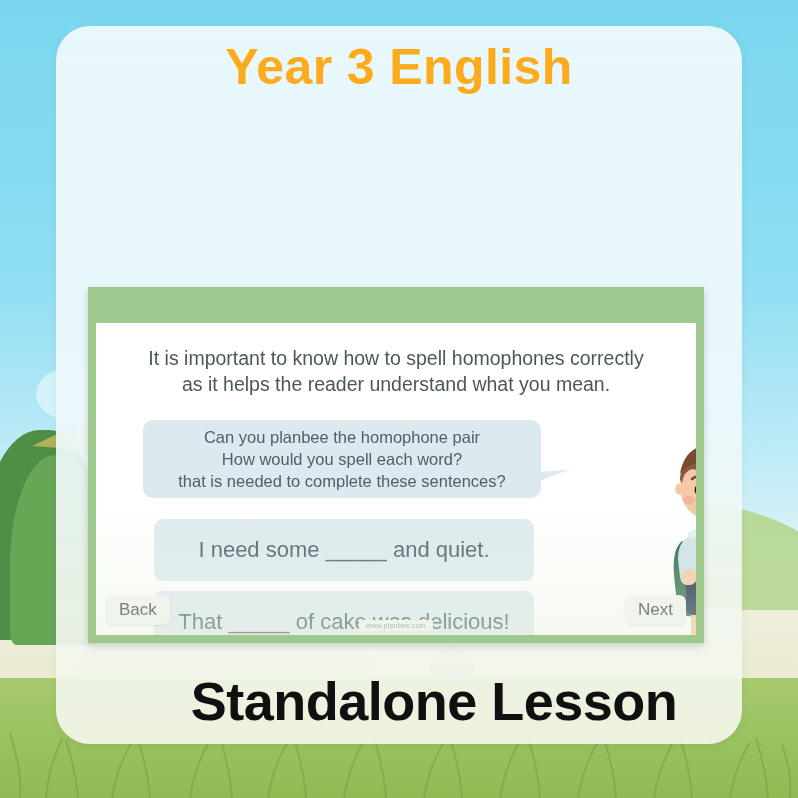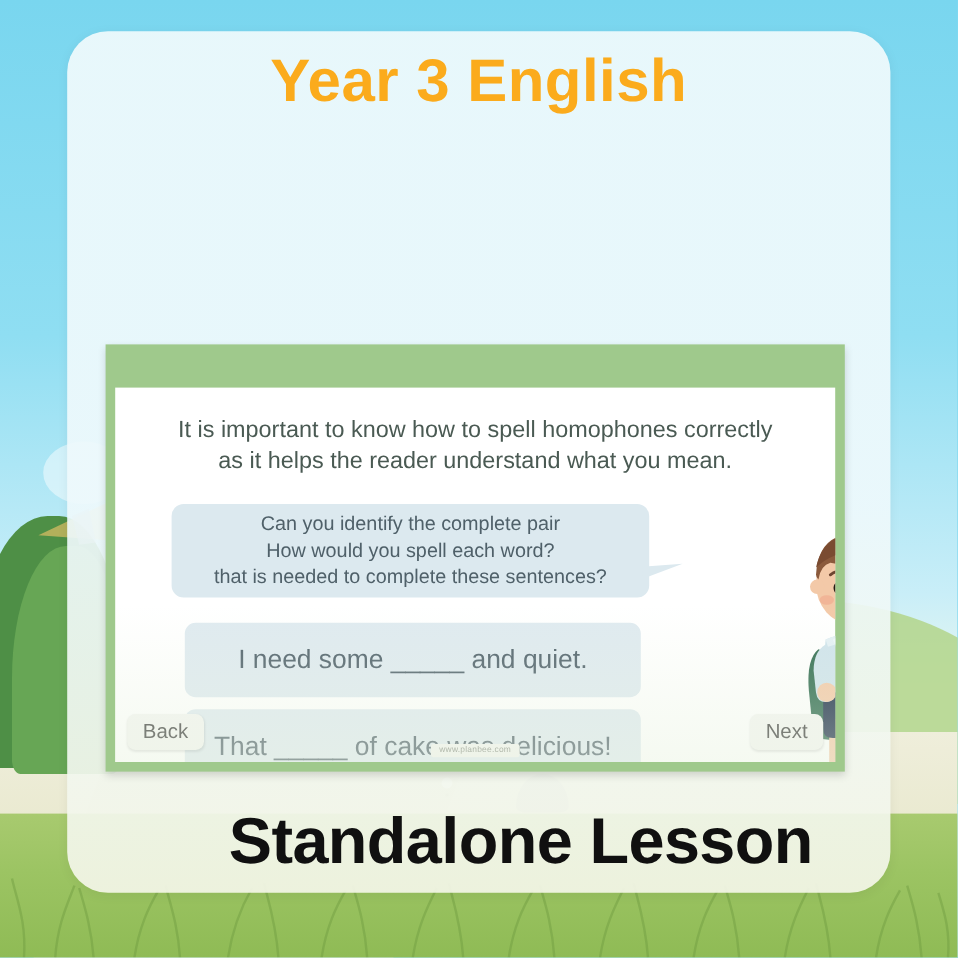--- a/index.html
+++ b/index.html
@@ -212,21 +212,21 @@
   <div class="slide">
     <div class="slide-inner">
 
       <div class="intro">
         <div>It is important to know how to spell homophones correctly</div>
         <div>as it helps the reader understand what you mean.</div>
       </div>
 
       <div class="bubble">
         <div class="bubble-text">
-          <div>Can you identify the complete pair</div>
+          <div>Can you planbee the homophone pair</div>
           <div>How would you spell each word?</div>
           <div>that is needed to complete these sentences?</div>
         </div>
       </div>
       <div class="bubble-tail"></div>
 
       <div class="sentence s1">
         <span>I need some _____ and quiet.</span>
       </div>
       <div class="sentence s2">

